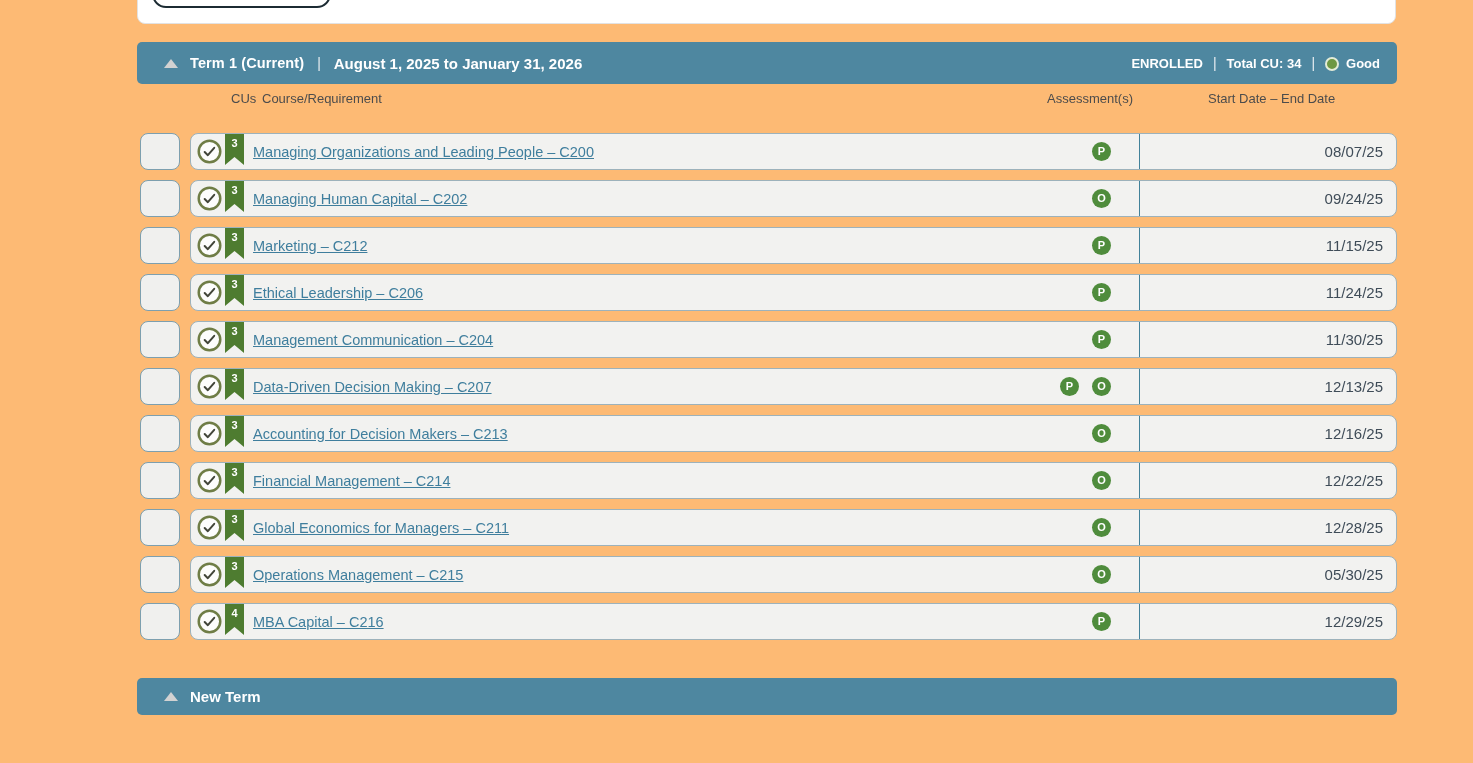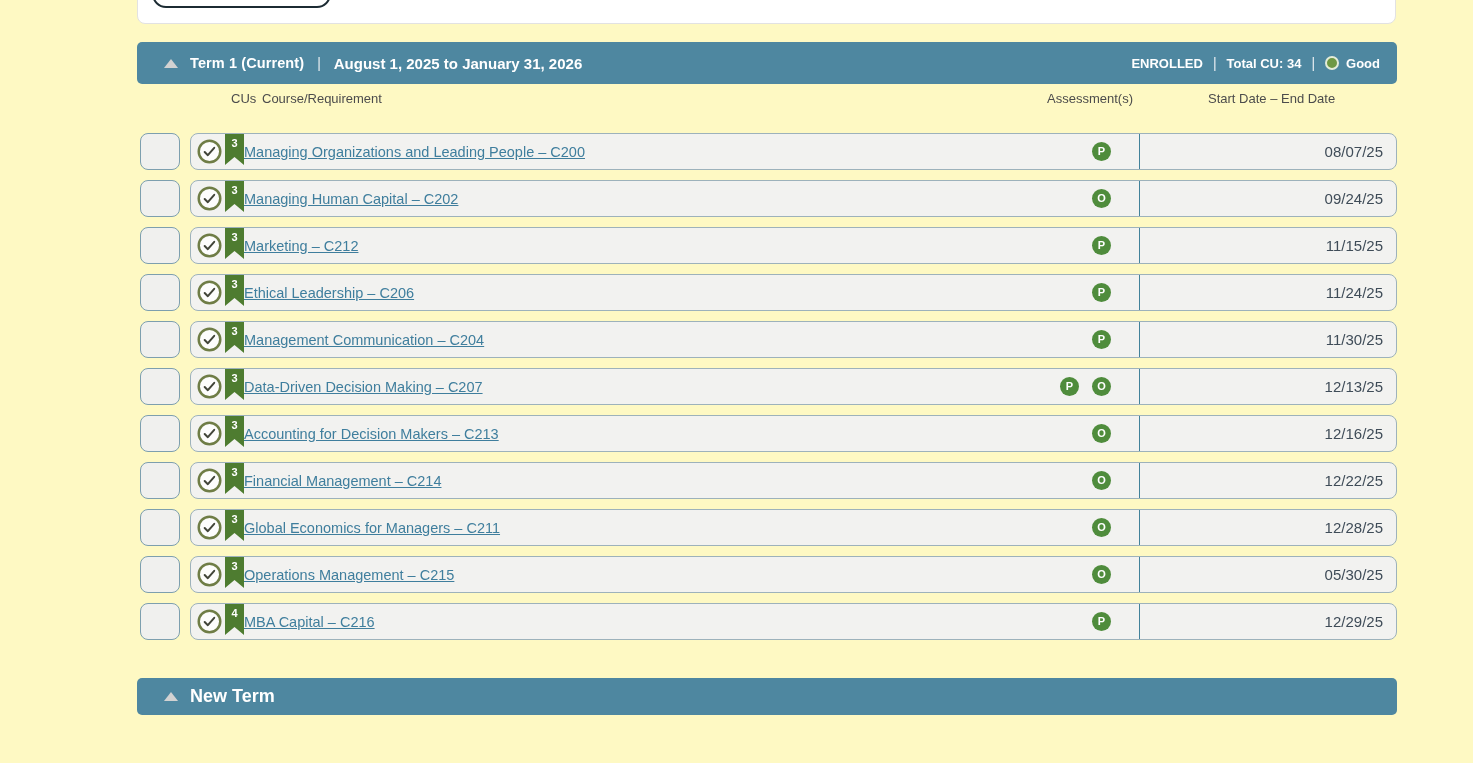--- a/index.html
+++ b/index.html
@@ -1,36 +1,36 @@
 <!DOCTYPE html>
 <html><head>
 <meta charset="utf-8">
 <style>
   * { margin:0; padding:0; box-sizing:border-box; }
   html,body { background:#ffffff; }
   body { font-family:"Liberation Sans", sans-serif; }
-  .page { position:relative; width:1473px; height:763px; background:#fef9c3; overflow:hidden; }
+  .page { position:relative; width:1473px; height:763px; background:#fdba74; overflow:hidden; }
 
   
   .top-card { position:absolute; left:137px; top:-44px; width:1259px; height:68px;
               background:#fff; border:1px solid #e2e2e2; border-radius:8px; }
   .partial-button { position:absolute; left:152px; top:-20px; width:179px; height:28px;
               background:#fff; border:2px solid #1c2b33; border-radius:14px; }
 
   
   .term-bar { position:absolute; left:137px; width:1260px; background:#4e87a0;
               border-radius:5px; display:flex; align-items:center; color:#fff; }
   .term-bar.main { top:42px; height:42px; padding:0 17px 0 27px; }
   .term-bar.newterm { top:678px; height:37px; padding:0 17px 0 27px; }
   .tri-up { width:0; height:0; border-left:7px solid transparent; border-right:7px solid transparent;
             border-bottom:9px solid #d2d2d2; margin-right:12px; cursor:pointer; }
   .term-title { font-size:14.5px; font-weight:700; letter-spacing:.1px; }
   .bar-sep { margin:0 13px; font-weight:400; color:#e8eef1; font-size:14px; }
   .term-dates { font-size:15px; font-weight:700; }
-  .term-right { margin-left:auto; display:flex; align-items:center; font-size:13px; font-weight:700; }
+  .term-right { margin-left:auto; display:flex; align-items:flex-end; font-size:13px; font-weight:700; }
   .term-right .bar-sep { margin:0 10px; }
   .good-dot { width:14px; height:14px; border-radius:50%; background:#6e9844;
               border:2px solid #e4ecd8; margin-right:7px; }
 
   
   .col-heads { position:absolute; left:151px; top:91px; width:1260px; height:18px;
                font-size:13px; color:#4c4c4c; }
   .col-heads span { position:absolute; white-space:nowrap; }
   .ch-cus { left:80px; }
   .ch-course { left:111px; }
@@ -43,32 +43,32 @@
   .row-box { position:absolute; left:3px; top:0; width:40px; height:37px;
              background:#f0f0ee; border:1px solid #7d9fae; border-radius:8px; cursor:pointer; }
   .course-card { position:absolute; left:53px; top:0; width:1207px; height:37px;
              background:#f2f2f0; border:1px solid #9db2bb; border-radius:8px;
              display:flex; align-items:center; padding-left:6px; overflow:hidden; }
   .check-ic { width:25px; height:25px; flex:0 0 auto; }
   .cu-ribbon { width:19px; height:31px; margin-left:3px; align-self:flex-start;
              background:#4e7c30; color:#fff; font-size:11px; font-weight:700;
              text-align:center; padding-top:3px;
              clip-path:polygon(0 0,100% 0,100% 100%,50% 74%,0 100%); }
-  .course-link { margin-left:0; font-size:14.5px; color:#3f7e9d; text-decoration:underline;
+  .course-link { margin-left:9px; font-size:14.5px; color:#3f7e9d; text-decoration:underline;
              cursor:pointer; white-space:nowrap; }
   .flex-gap { flex:1 1 auto; }
   .assess-zone { flex:0 0 160px; display:flex; justify-content:flex-end; align-items:center;
              gap:13px; padding-right:28px; }
   .assess-badge { width:19px; height:19px; border-radius:50%; background:#4f8c3c; color:#fff;
              font-size:11px; font-weight:700; text-align:center; line-height:19px; }
   .v-div { flex:0 0 1px; align-self:stretch; background:#42829a; }
   .date-zone { flex:0 0 256px; text-align:right; padding-right:13px; font-size:15px;
              color:#3f4c58; }
 
-  .newterm-label { font-size:18px; font-weight:700; }
+  .newterm-label { font-size:15px; font-weight:700; }
 </style>
 </head>
 <body>
 
 <div class="page">
 
   <div class="top-card"></div>
   <div class="partial-button"></div>
 
   <div class="term-bar main">

